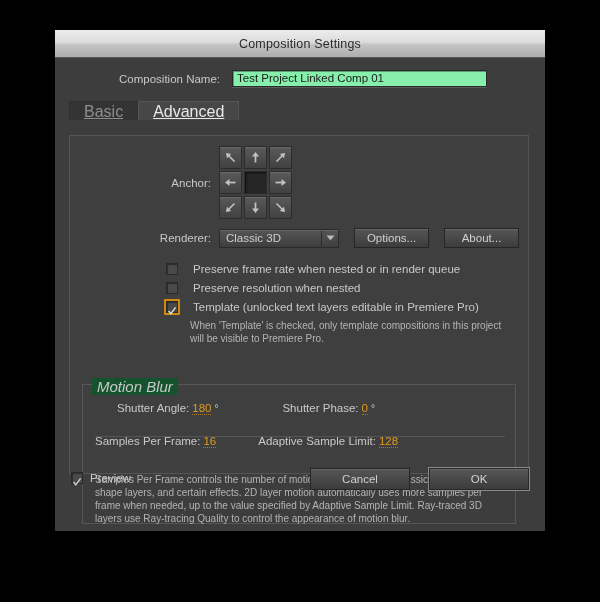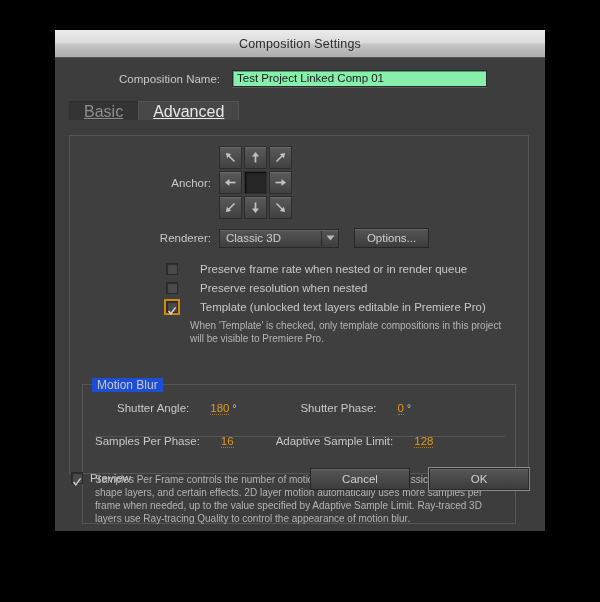--- a/index.html
+++ b/index.html
@@ -177,21 +177,21 @@
     position: relative;
     flex: none;
     cursor: default;
   }
   .cbox.focus { outline: 2px solid #d08a10; outline-offset: 0px; }
   .cbox .chk {
     position: absolute; left: 0; top: 0; width: 100%; height: 100%;
   }
   .cbrow .cblabel {
     color: #c8c8c8; font-size: 11.5px;
-    margin-left: 22px;
+    margin-left: 15px;
   }
   #template-note {
     margin-left: 120px;
     margin-top: 6px;
     width: 320px;
     color: #b4b4b4;
     font-size: 10px;
     line-height: 13px;
   }
 
@@ -199,34 +199,35 @@
   #motionblur {
     position: absolute;
     left: 12px; top: 248px;
     width: 434px; height: 140px;
     border: 1px solid #565656;
     box-sizing: border-box;
   }
   #mb-legend {
     position: absolute;
     left: 9px; top: -7px;
-    background: #1d4ed8;
+    background: #14532d;
     padding: 0 5px;
     color: #c8c8c8;
-    font-size: 12px;
+    font-size: 15px;
+    font-style: italic;
   }
   .mb-line1 {
     display: flex; align-items: baseline;
     padding-top: 17px;
   }
   .mb-lbl { color: #c8c8c8; font-size: 11.5px; }
   .scrub {
     color: #e09a1e; font-size: 11.5px;
     border-bottom: 1px dotted #b07a18;
-    margin-left: 21px;
+    margin-left: 3px;
     cursor: default;
   }
   .deg { color: #c8c8c8; font-size: 10px; margin-left: 3px; }
   #mb-sep {
     position: absolute; left: 12px; top: 51px;
     width: 410px; height: 1px; background: #555;
   }
   .mb-line2 {
     display: flex; align-items: baseline;
     padding-top: 20px;
@@ -363,20 +364,21 @@
         <div id="renderer-select">
           <span id="renderer-value">Classic 3D</span>
           <span class="sel-div"></span>
           <span class="sel-arrow">
             <svg width="9" height="6" viewBox="0 0 9 6">
                 <path d="M0.5 0.5 L8.5 0.5 L4.5 5.5 Z" fill="#b8b8b8"></path>
               </svg>
           </span>
         </div>
         <div class="btn" id="btn-options">Options...</div>
+        <div class="btn" id="btn-about">About...</div>
       </div>
 
       <div class="cbrow" style="margin-top:15px">
         <span class="cbox"></span>
         <span class="cblabel">Preserve frame rate when nested or in render queue</span>
       </div>
 
       <div class="cbrow">
         <span class="cbox"></span>
         <span class="cblabel">Preserve resolution when nested</span>
@@ -404,21 +406,21 @@
           <span class="deg">°</span>
 
           <span class="mb-lbl" style="margin-left:64px">Shutter Phase:</span>
           <span class="scrub">0</span>
           <span class="deg">°</span>
         </div>
 
         <div id="mb-sep"></div>
 
         <div class="mb-line2">
-          <span class="mb-lbl" style="margin-left:12px">Samples Per Phase:</span>
+          <span class="mb-lbl" style="margin-left:12px">Samples Per Frame:</span>
           <span class="scrub">16</span>
 
           <span class="mb-lbl" style="margin-left:42px">Adaptive Sample Limit:</span>
           <span class="scrub">128</span>
         </div>
 
         <div id="mb-desc">Samples Per Frame controls the number of motion blur samples for Classic 3D layers, shape layers, and certain effects. 2D layer motion automatically uses more samples per frame when needed, up to the value specified by Adaptive Sample Limit. Ray-traced 3D layers use Ray-tracing Quality to control the appearance of motion blur.</div>
       </div>
     </div>
 

